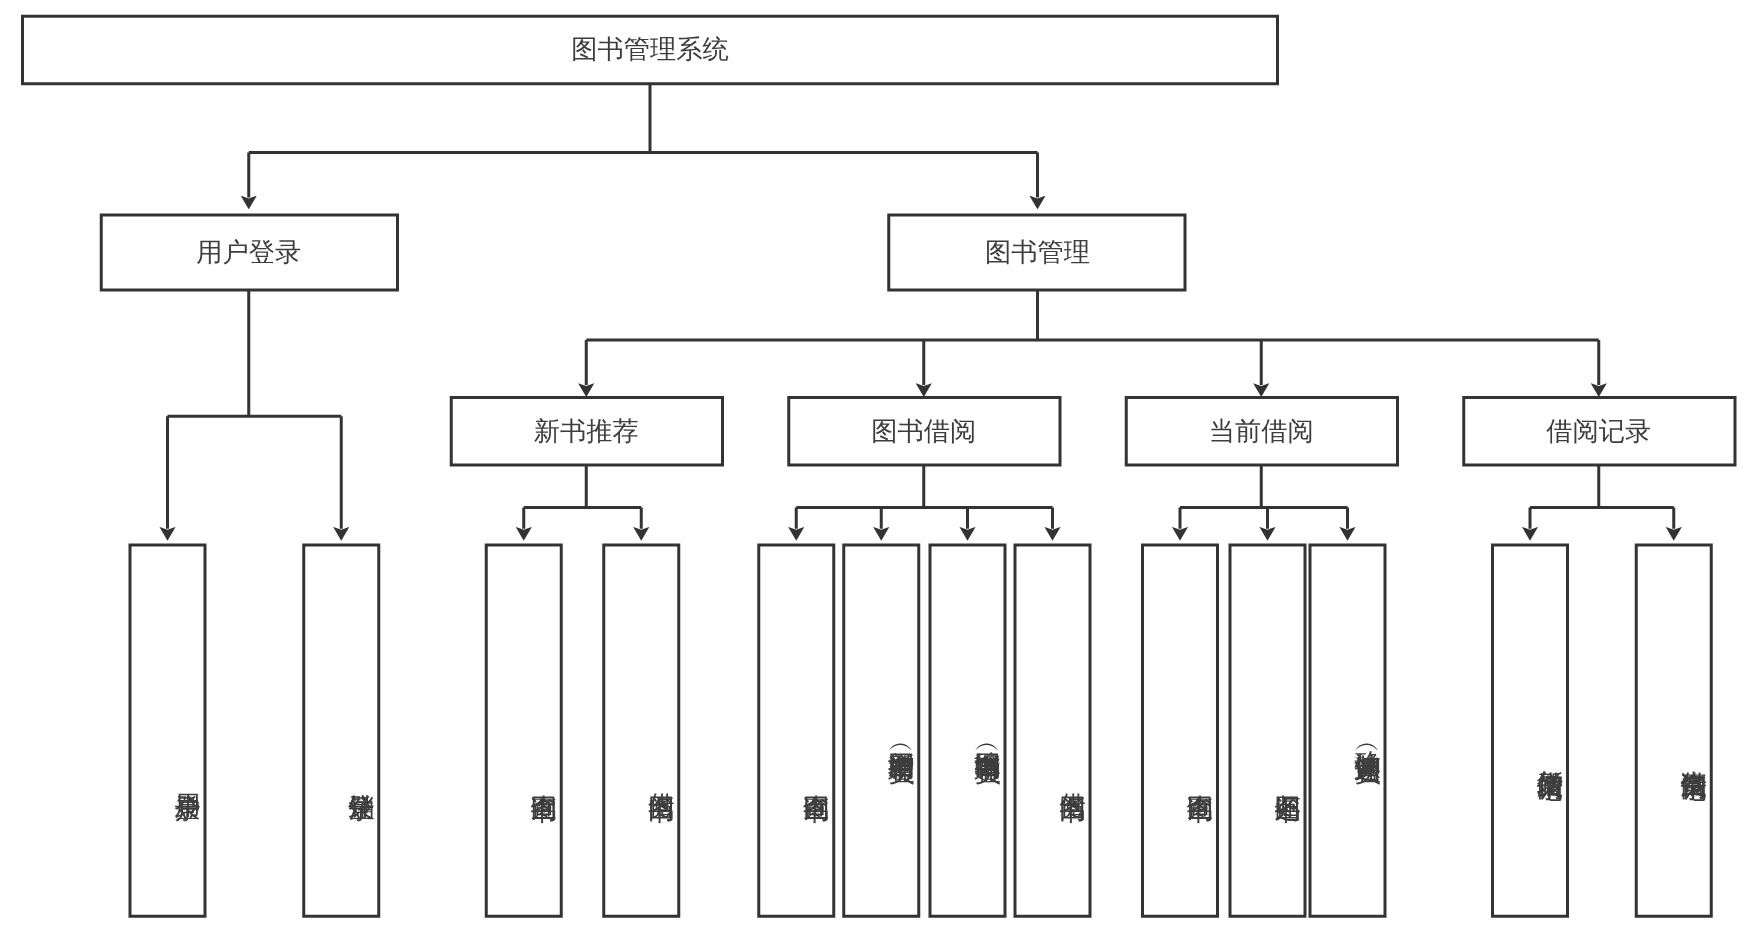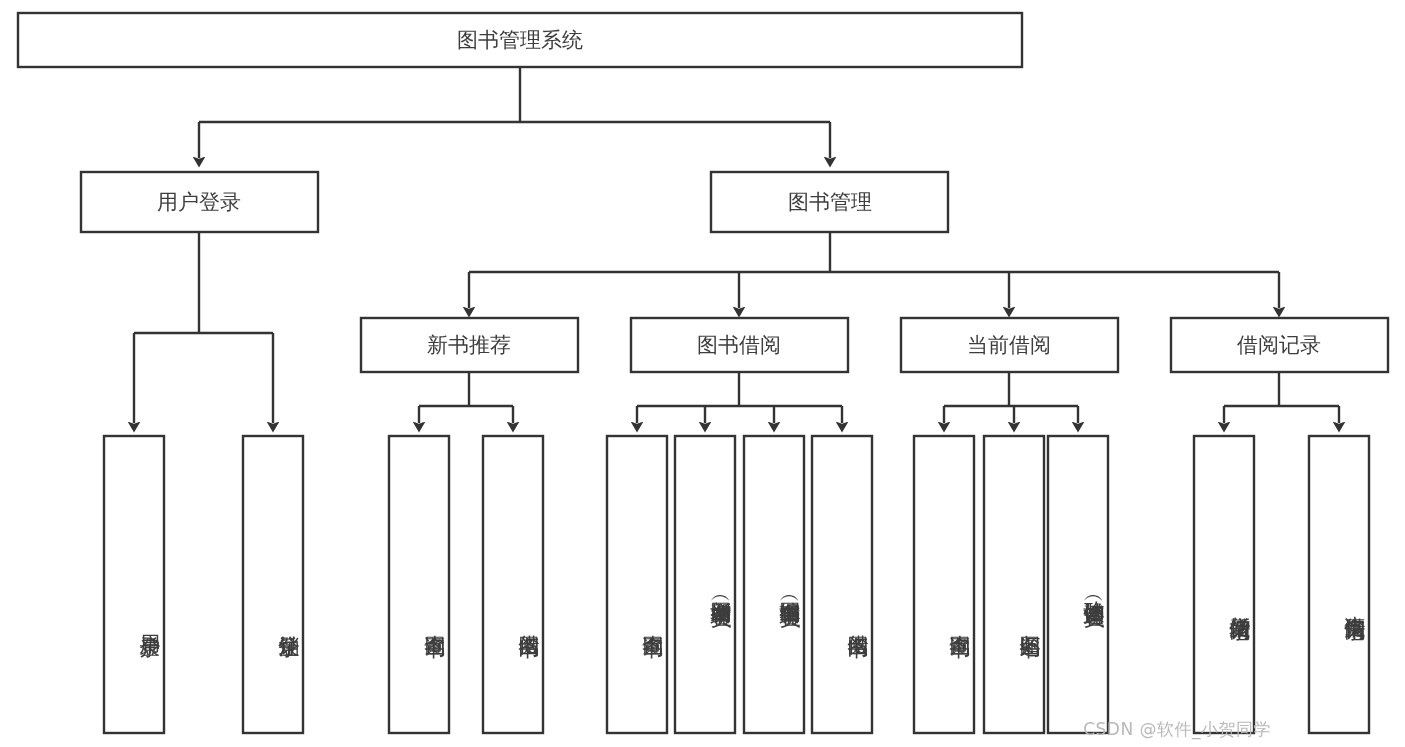--- a/index.html
+++ b/index.html
@@ -193,14 +193,13 @@
   <div class="leaf-label-wrap" style="left:744px; top:443px; width:60px; height:290px;">编辑图书（管理员）</div>
   <div class="leaf-label-wrap" style="left:812px; top:507px; width:60px; height:226px;">借阅图书</div>
 
   <div class="leaf-label-wrap" style="left:914px; top:507px; width:60px; height:226px;">查询图书</div>
   <div class="leaf-label-wrap" style="left:984px; top:507px; width:60px; height:226px;">归还图书</div>
   <div class="leaf-label-wrap" style="left:1048px; top:443px; width:60px; height:290px;">确认归还（管理员）</div>
 
   <div class="leaf-label-wrap" style="left:1194px; top:470px; width:60px; height:263px;">新增借阅记录</div>
   <div class="leaf-label-wrap" style="left:1309px; top:470px; width:60px; height:263px;">查询借阅记录</div>
 
-  <div class="watermark">CSDN @软件_小贺同学</div>
 </div>
 
 </body></html>

